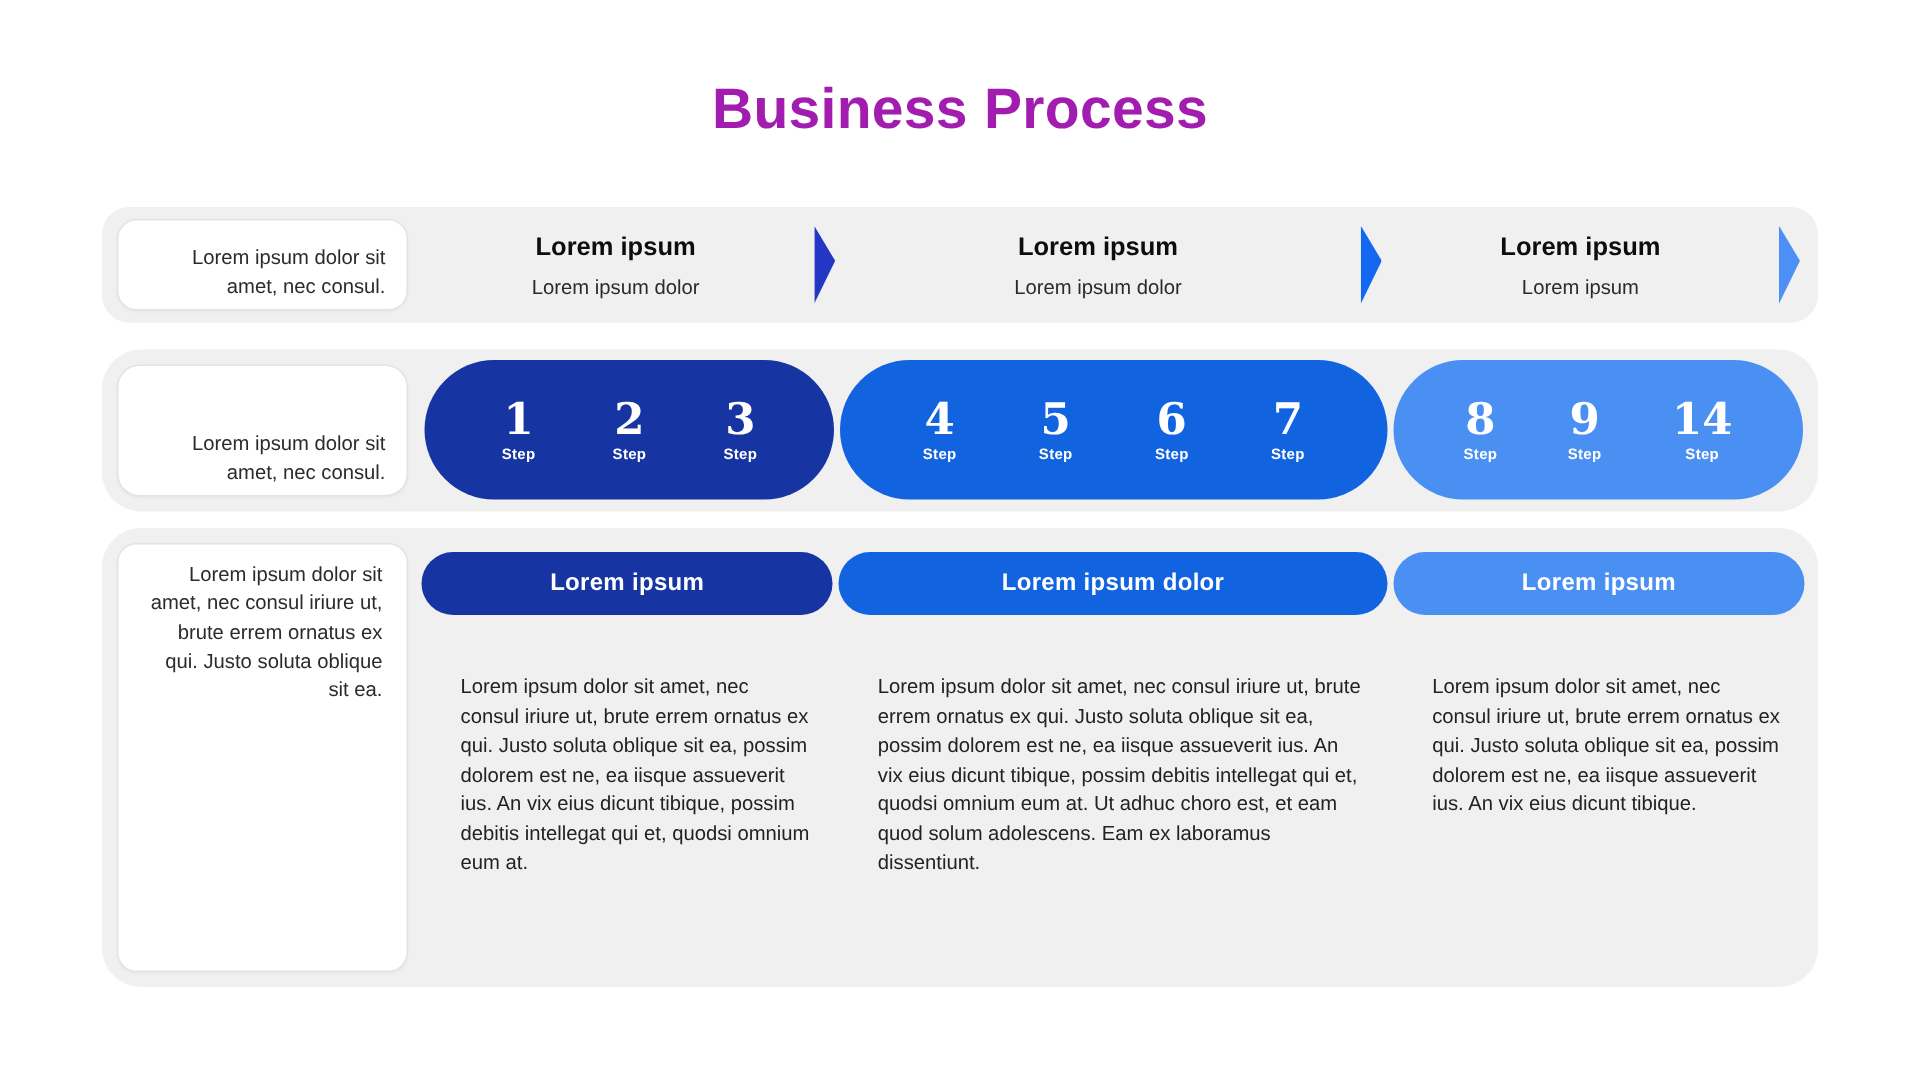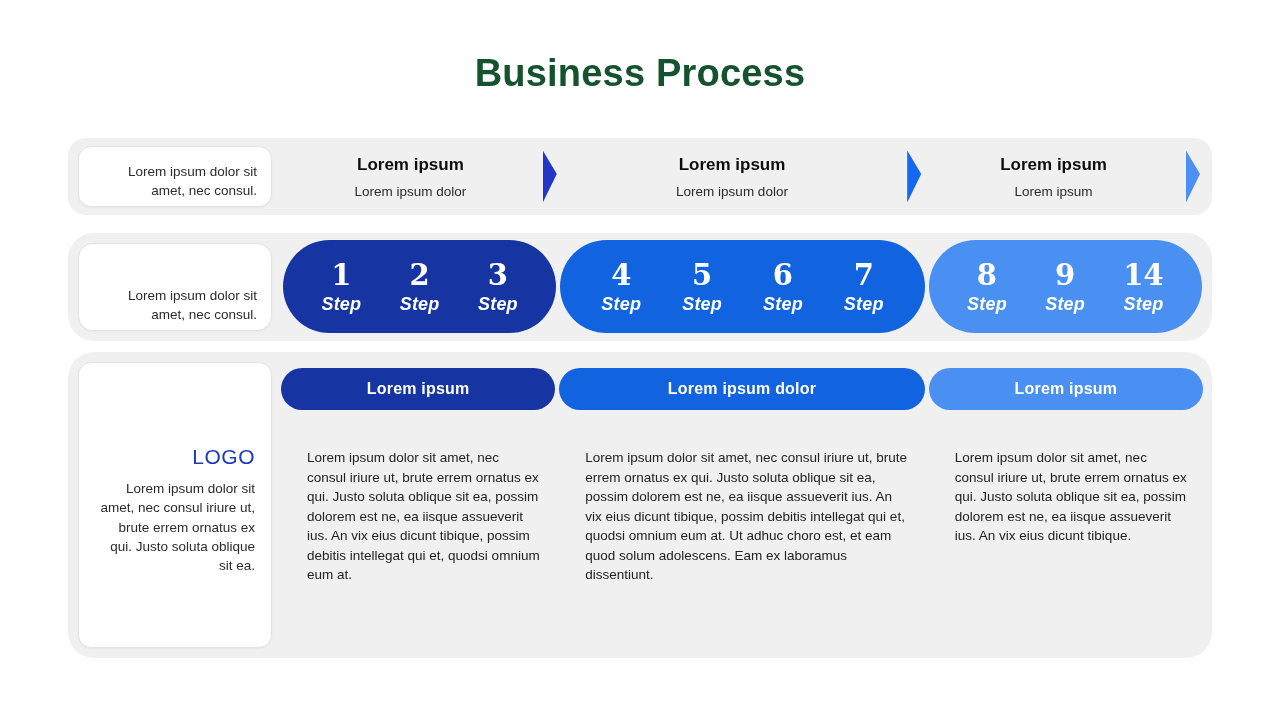--- a/index.html
+++ b/index.html
@@ -3,21 +3,21 @@
 <meta charset="utf-8">
 <style>
   * { margin: 0; padding: 0; box-sizing: border-box; }
   html, body { width: 1280px; height: 720px; background: #ffffff; overflow: hidden; }
   body { font-family: "Liberation Sans", sans-serif; position: relative; }
 
   .slide { position: absolute; inset: 0; background: #fff; }
 
   .title {
     position: absolute; top: 52px; left: 0; width: 100%;
-    text-align: center; font-size: 38px; font-weight: 700; color: #14532d;
+    text-align: center; font-size: 38px; font-weight: 700; color: #a21caf;
     letter-spacing: 0.2px;
   }
 
   .band {
     position: absolute; left: 68px; width: 1144px;
     background: var(--band-bg, #f0f0f0); border-radius: 22px;
   }
   .band1 { top: 138px; height: 77px; border-radius: 18px; }
   .band2 { top: 233px; height: 108px; border-radius: 26px; }
   .band3 { top: 352px; height: 306px; border-radius: 26px; }
@@ -68,21 +68,21 @@
     height: 93px; border-radius: 47px; display: flex;
     align-items: center; justify-content: space-evenly; color: #fff;
   }
   .pill.f3 { flex: 3; }
   .pill.f4 { flex: 4; }
   .pill.c1 { background: var(--dark-blue, #1634a2); }
   .pill.c2 { background: var(--medium-blue, #1263e0); }
   .pill.c3 { background: var(--light-blue, #4a8ff2); }
   .step { display: flex; flex-direction: column; align-items: center; line-height: 1; }
   .step-number { font-family: "DejaVu Serif", serif; font-weight: 700; font-size: 29px; }
-  .step-label { font-size: 18px; font-weight: 700; margin-top: 5px; letter-spacing: 0.2px; font-style: italic; }
+  .step-label { font-size: 10px; font-weight: 700; margin-top: 5px; letter-spacing: 0.2px; }
 
   
   .cols {
     position: absolute; left: 213px; right: 9px; top: 16px; bottom: 10px;
     display: flex; gap: 4px;
   }
   .col { display: flex; flex-direction: column; }
   .col.f3 { flex: 3; }
   .col.f4 { flex: 4; }
   .col-header {
@@ -177,21 +177,20 @@
         <div class="step">
           <span class="step-number">14</span>
           <span class="step-label">Step</span>
         </div>
       </div>
     </div>
   </div>
 
   <div class="band band3">
     <div class="card card3">
-      <div class="logo">LOGO</div>
       <p>Lorem ipsum dolor sit amet, nec consul iriure ut, brute errem ornatus ex qui. Justo soluta oblique sit ea.</p>
     </div>
     <div class="cols">
       <div class="col c1 f3">
         <div class="col-header">Lorem ipsum</div>
         <div class="col-body">Lorem ipsum dolor sit amet, nec consul iriure ut, brute errem ornatus ex qui. Justo soluta oblique sit ea, possim dolorem est ne, ea iisque assueverit ius. An vix eius dicunt tibique, possim debitis intellegat qui et, quodsi omnium eum at.</div>
       </div>
       <div class="col c2 f4">
         <div class="col-header">Lorem ipsum dolor</div>
         <div class="col-body">Lorem ipsum dolor sit amet, nec consul iriure ut, brute errem ornatus ex qui. Justo soluta oblique sit ea, possim dolorem est ne, ea iisque assueverit ius. An vix eius dicunt tibique, possim debitis intellegat qui et, quodsi omnium eum at. Ut adhuc choro est, et eam quod solum adolescens. Eam ex laboramus dissentiunt.</div>

